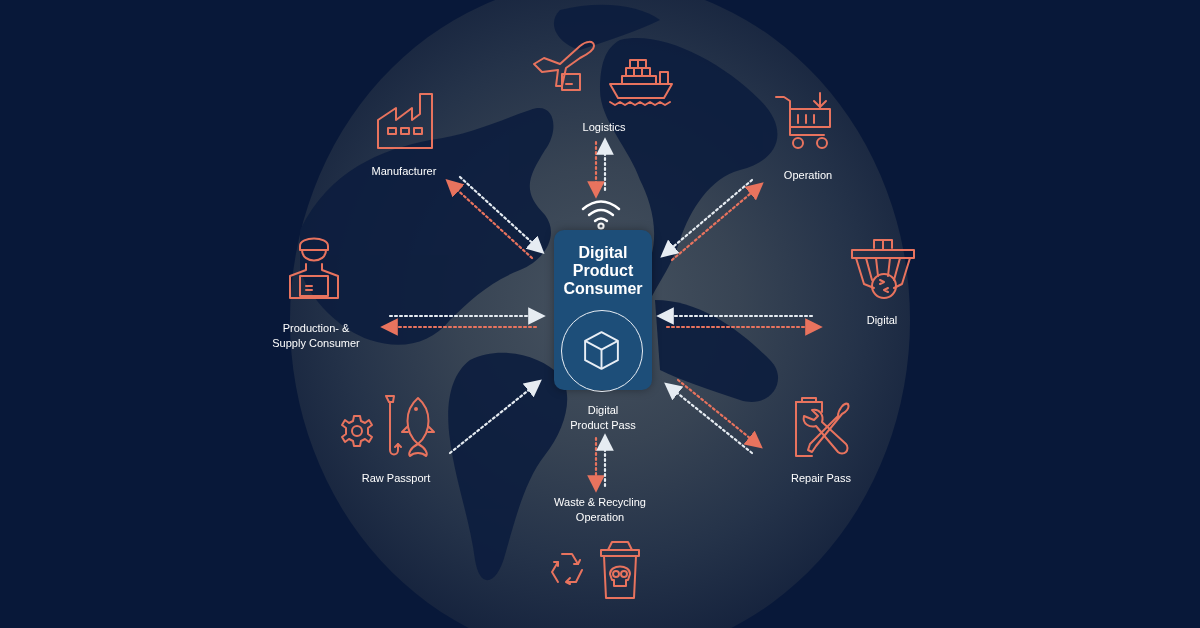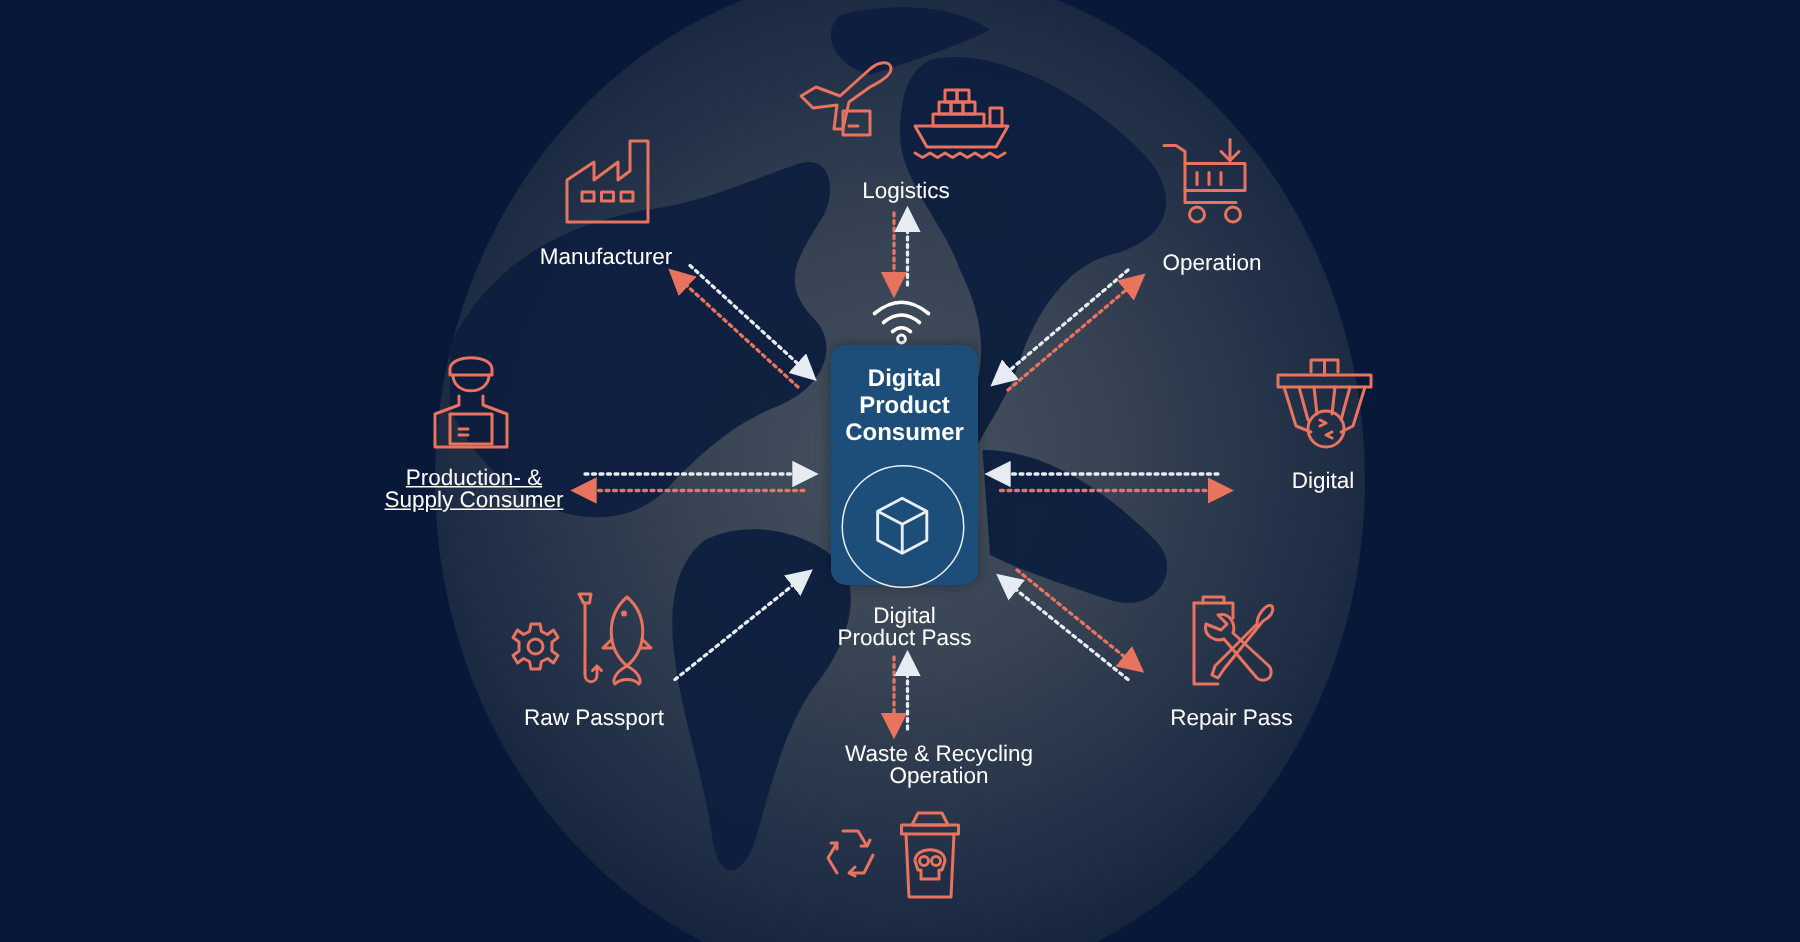--- a/index.html
+++ b/index.html
@@ -1,21 +1,21 @@
 <!DOCTYPE html>
 <html><head>
 <meta charset="utf-8">
 <style>
   html, body { margin:0; padding:0; }
   body { width:1200px; height:628px; overflow:hidden; background:#081839; font-family:"Liberation Sans", sans-serif; }
   .stage { position:relative; width:1200px; height:628px; overflow:hidden; background:#081839; }
   .globe { position:absolute; left:290px; top:-20px; width:620px; height:680px; border-radius:50%;
     background: radial-gradient(circle at 50% 48%, #4a5662 0%, #3a4655 30%, #26344a 55%, #121f3a 80%, #081839 100%);
     opacity:0.95; }
-  .label { position:absolute; color:#ffffff; font-size:15px; text-align:center; line-height:15px; white-space:nowrap; }
+  .label { position:absolute; color:#ffffff; font-size:11px; text-align:center; line-height:15px; white-space:nowrap; }
   .icon { position:absolute; }
   .icon svg { width:100%; height:100%; overflow:visible; }
   .icon svg * { fill:none; stroke:#e8735e; stroke-width:2; stroke-linejoin:round; stroke-linecap:round; }
   .card { position:absolute; left:554px; top:230px; width:98px; height:160px; border-radius:10px; background:#1d4e79; box-shadow:0 0 10px rgba(0,0,0,0.35); }
   .card-title { position:absolute; left:0; top:14px; width:98px; text-align:center; color:#fff; font-weight:bold; font-size:16px; line-height:18px; }
   .card-circle { position:absolute; left:7px; top:80px; width:82px; height:82px; border:1.6px solid #e8eef5; border-radius:50%; box-sizing:border-box; }
   .wifi { position:absolute; left:580px; top:198px; width:42px; height:32px; }
   .arrows { position:absolute; left:0; top:0; width:1200px; height:628px; }
 </style>
 </head>
@@ -159,21 +159,21 @@
   <div class="icon" style="left:284px;top:232px;width:60px;height:70px;">
     <svg viewBox="0 0 60 70">
       <path d="M16,14 C16,4 44,4 44,14 L44,18 L16,18 Z"></path>
       <path d="M18,18 C18,32 42,32 42,18"></path>
       <path d="M22,32 L22,38 L6,44 L6,66 L54,66 L54,44 L38,38 L38,32"></path>
       <rect x="16" y="44" width="28" height="20"></rect>
       <path d="M22,54 L28,54"></path>
         <path d="M22,58 L28,58"></path>
     </svg>
   </div>
-  <div class="label" style="left:256px;top:311px;width:120px;text-decoration:underline;">
+  <div class="label" style="left:256px;top:321px;width:120px;">
     <div>Production- &amp;</div>
     <div>Supply Consumer</div>
   </div>
 
   <div class="icon" style="left:850px;top:236px;width:66px;height:66px;">
     <svg viewBox="0 0 66 66">
       <path d="M24,12 L24,4 L42,4 L42,12"></path>
         <path d="M33,4 L33,14"></path>
       <path d="M2,14 L64,14 L64,22 L2,22 Z"></path>
       <path d="M6,22 L14,48 L24,52"></path>
@@ -223,21 +223,21 @@
       <path d="M6,6 L32,6 L32,16"></path>
         <path d="M6,6 L6,60 L22,60"></path>
       <path d="M14,20 C12,28 20,32 26,30 L48,56 C50,58 54,58 56,56 C58,54 58,50 56,48 L32,26 C34,20 30,12 22,14 L28,20 L24,24 Z"></path>
       <path d="M58,8 C60,12 56,16 52,18 L26,50 L22,56 L18,54 L20,48 L48,20 C48,14 54,6 58,8 Z"></path>
     </svg>
   </div>
   <div class="label" style="left:770px;top:471px;width:102px;">
     <div>Repair Pass</div>
   </div>
 
-  <div class="label" style="left:556px;top:495px;width:140px;">
+  <div class="label" style="left:530px;top:495px;width:140px;">
     <div>Waste &amp; Recycling</div>
     <div>Operation</div>
   </div>
   <div class="icon" style="left:548px;top:550px;width:38px;height:36px;">
     <svg viewBox="0 0 38 36">
       <path d="M14,4 L24,4 L30,14"></path>
         <path d="M26,14 L30,14 L32,10"></path>
       <path d="M34,20 L28,32 L20,32"></path>
         <path d="M22,28 L18,32 L22,34"></path>
       <path d="M10,32 L4,22 L10,12"></path>

